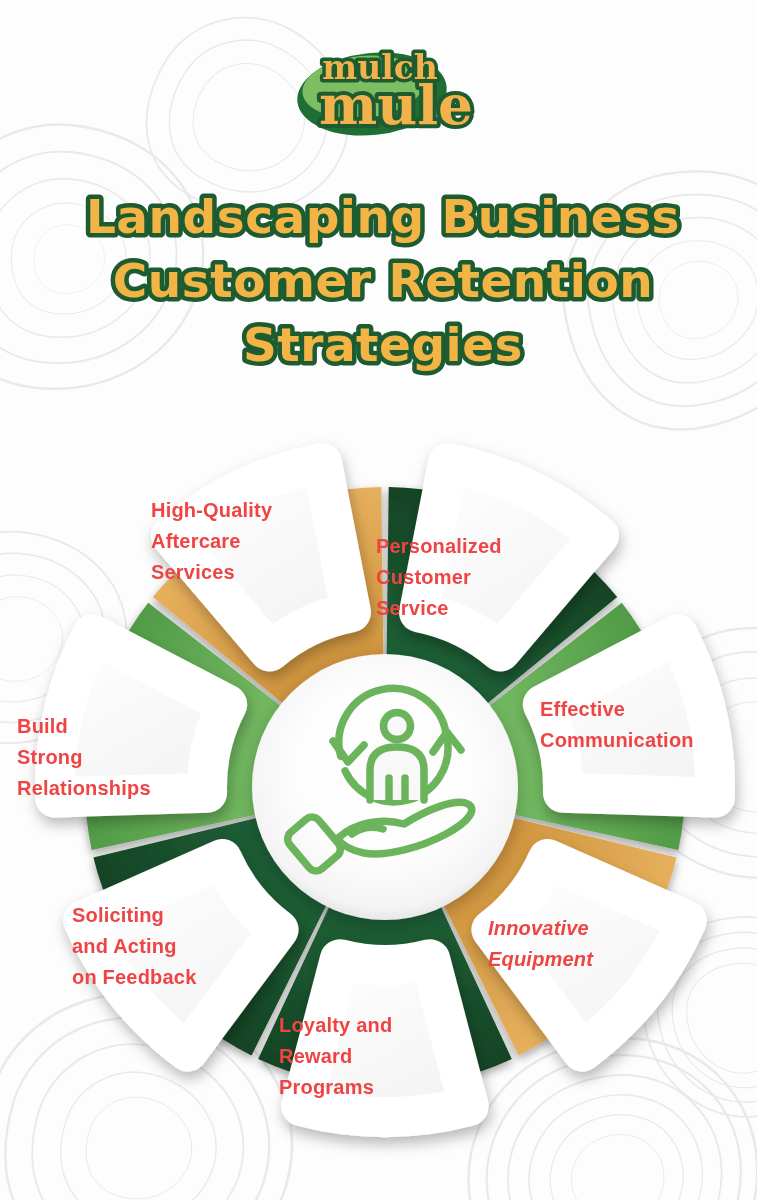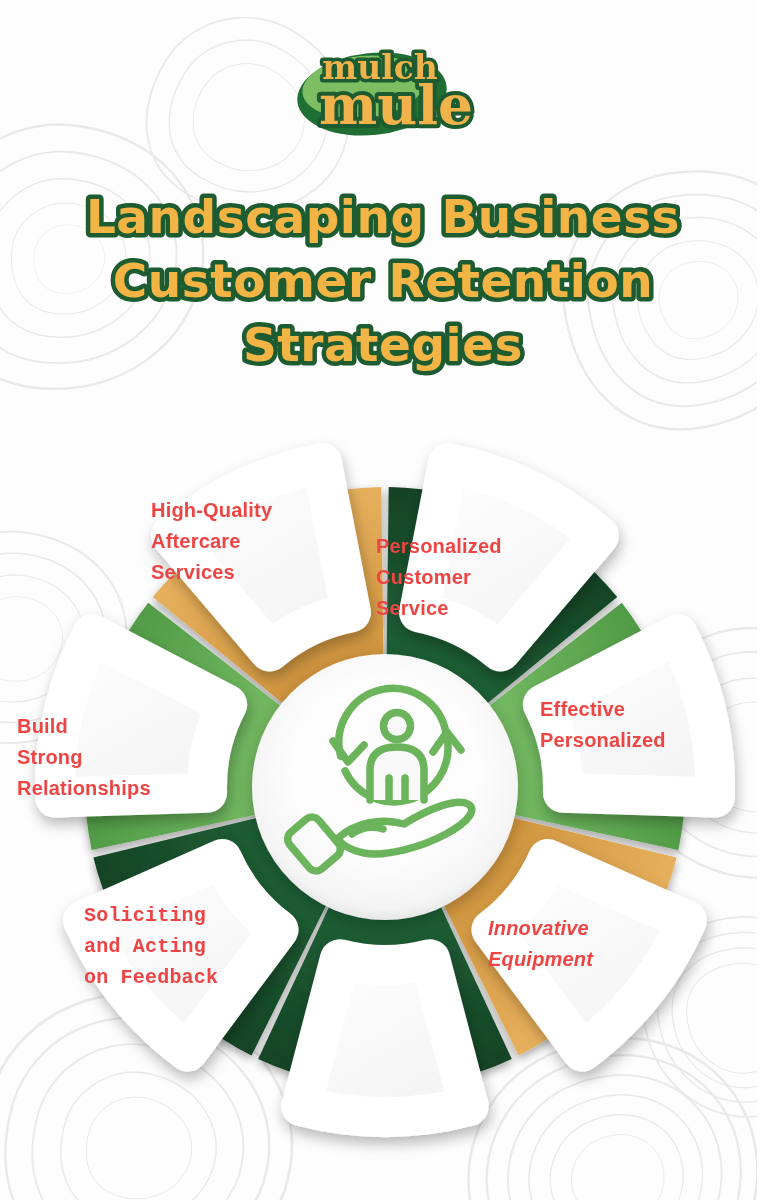--- a/index.html
+++ b/index.html
@@ -181,24 +181,27 @@
         <path d="M352,834 C362,827 373,826 383,829"></path>
       </g>
     </g>
   </svg>
 
   <div class="labels">
     <div class="seg-label" style="left:486px;top:571px;margin-top:6px;">Personalized
 Customer
 Service</div>
     <div class="seg-label" style="left:650px;top:725px;">Effective
-Personalized</div>
+Communication</div>
     <div class="seg-label" style="left:598px;top:944px;font-style:italic;">Innovative
 Equipment</div>
-    <div class="seg-label" style="left:194px;top:946px;font-family:Liberation Mono, monospace;">Soliciting
+    <div class="seg-label" style="left:389px;top:1056px;">Loyalty and
+Reward
+Programs</div>
+    <div class="seg-label" style="left:182px;top:946px;">Soliciting
 and Acting
 on Feedback</div>
     <div class="seg-label" style="left:127px;top:725px;margin-top:32px;">Build
 Strong
 Relationships</div>
     <div class="seg-label" style="left:261px;top:541px;">High-Quality
 Aftercare
 Services</div>
   </div>
 

